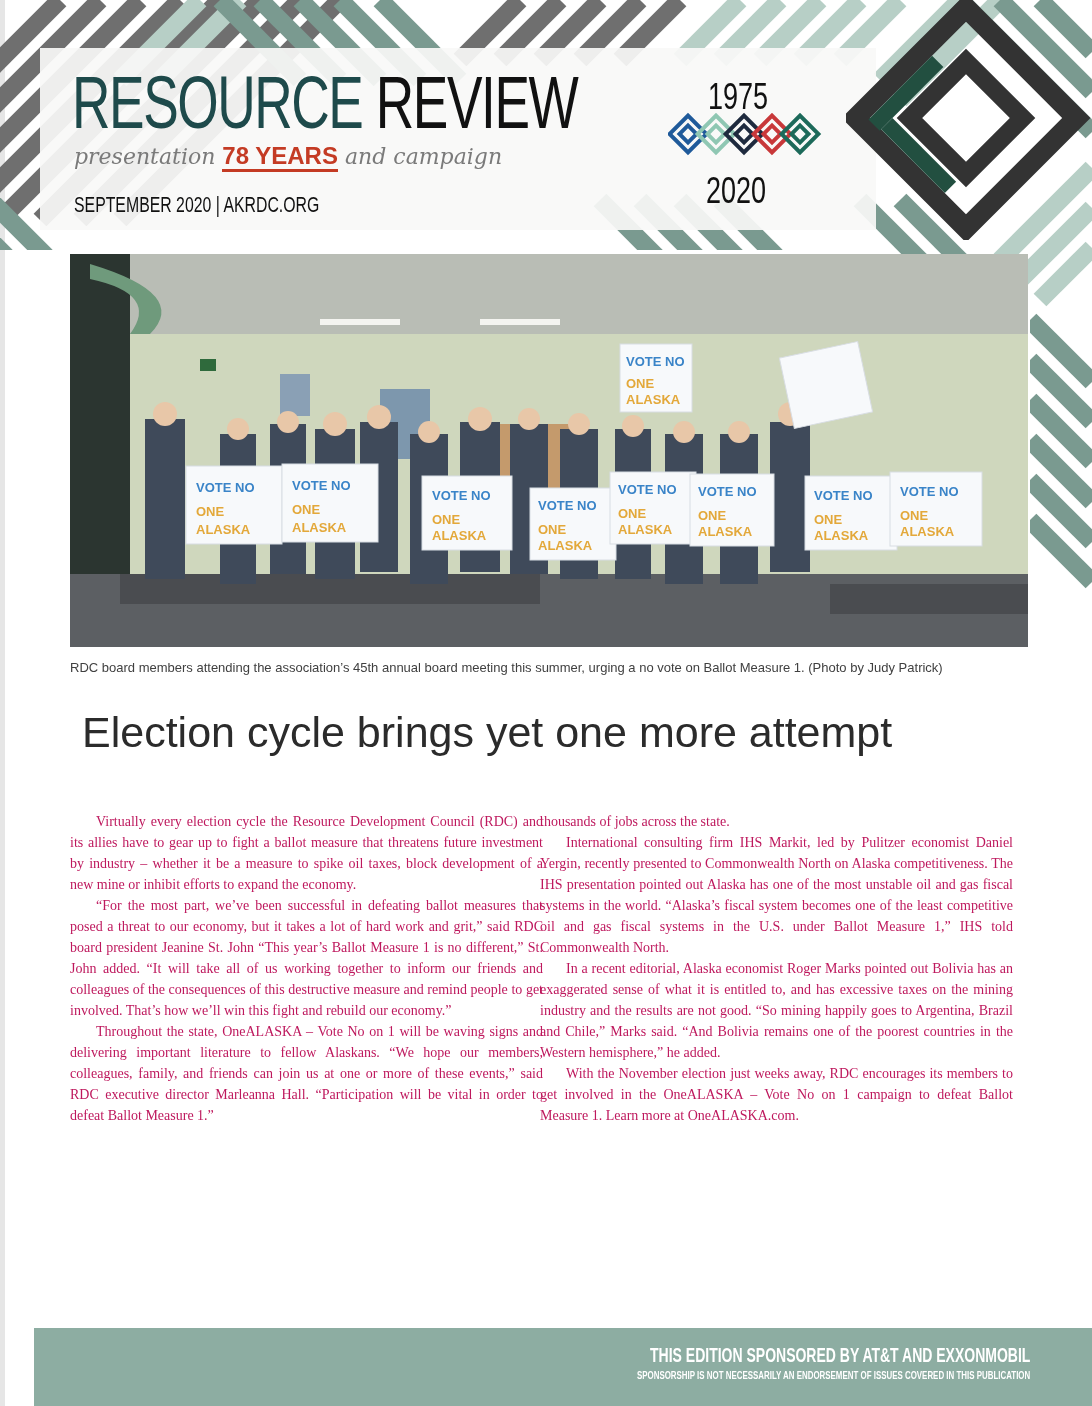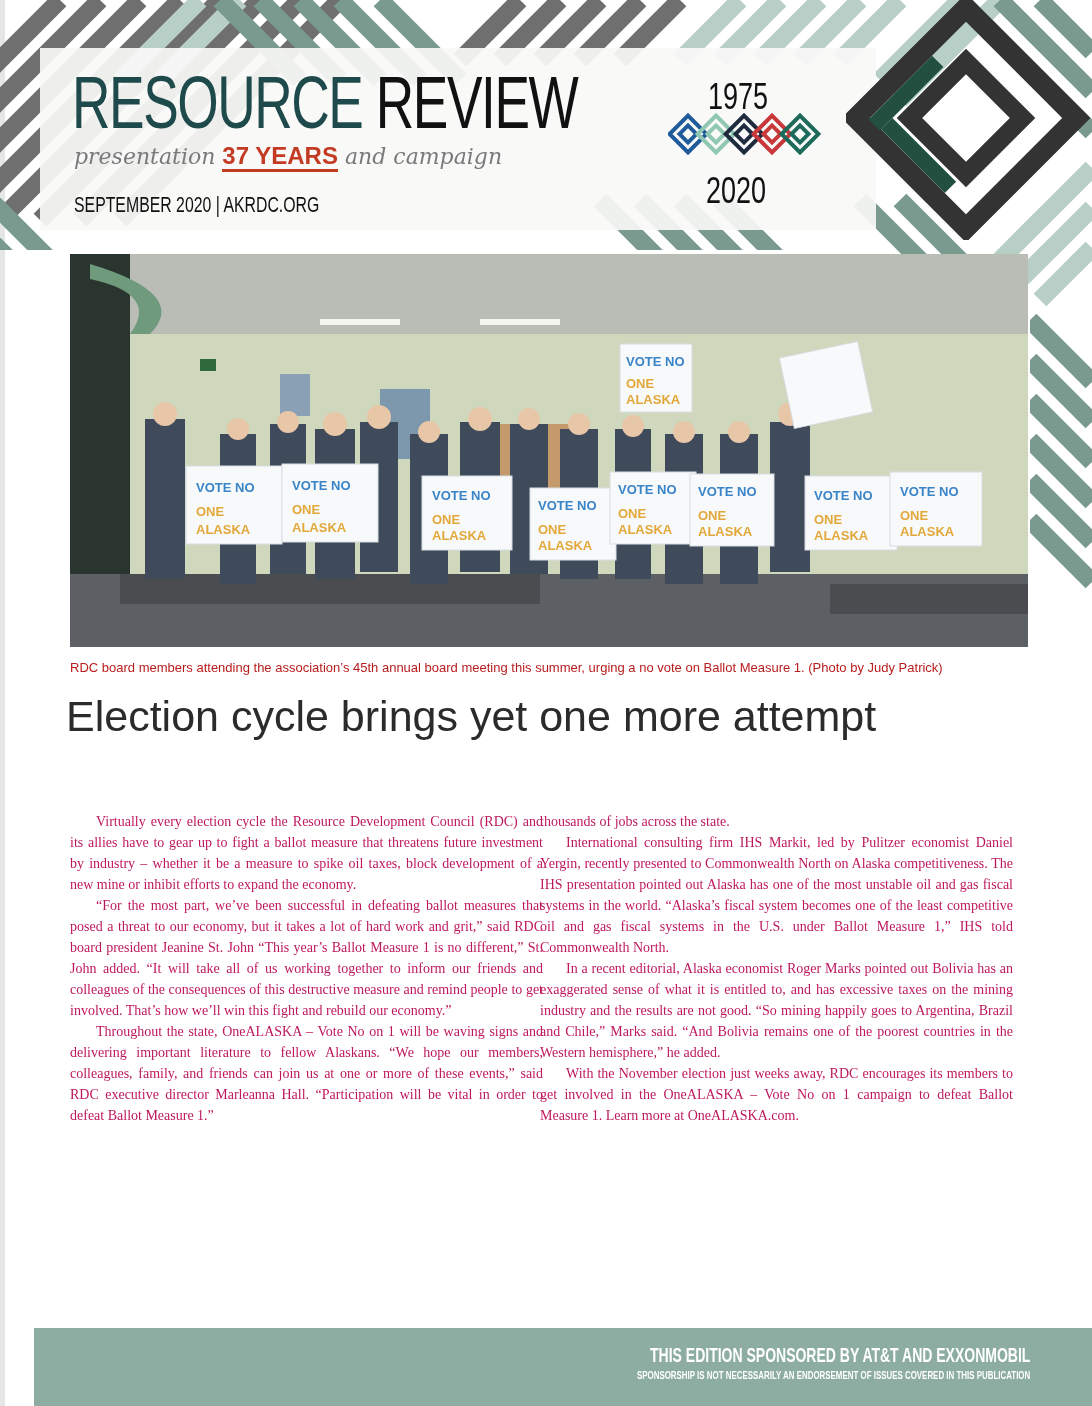--- a/index.html
+++ b/index.html
@@ -9,22 +9,22 @@
   .masthead-box { position: absolute; left: 40px; top: 48px; width: 836px; height: 182px; background: rgba(248,248,247,0.92); }
   .mast-title { position: absolute; left: 72px; top: 66px; font-family: "Liberation Sans Narrow", "Liberation Sans", sans-serif; font-size: 74px; letter-spacing: -2px; line-height: 1; transform: scaleX(0.72); transform-origin: left top; white-space: nowrap; }
   .mast-title .t1 { color: #1e4a4b; }
   .mast-title .t2 { color: #111111; }
   .tagline { position: absolute; left: 74px; top: 142px; font-family: "DejaVu Serif", serif; font-style: italic; font-size: 22px; color: #7a7a7a; white-space: nowrap; }
   .tagline .yrs { font-family: "Liberation Sans", sans-serif; font-style: normal; font-weight: bold; color: #c43b24; font-size: 24px; border-bottom: 3px solid #c43b24; }
   .dateline { position: absolute; left: 74px; top: 192px; font-family: "Liberation Sans", sans-serif; font-size: 22px; color: #111; transform: scaleX(0.72); transform-origin: left top; white-space: nowrap; }
   .year { position: absolute; font-family: "Liberation Sans", sans-serif; font-size: 36px; color: #111; transform: scaleX(0.75); transform-origin: left top; }
   .mini-logos { position: absolute; left: 668px; top: 110px; width: 160px; height: 48px; }
   .photo { position: absolute; left: 70px; top: 254px; width: 958px; height: 393px; overflow: hidden; background: #c7d1b7; }
-  .caption { position: absolute; left: 70px; top: 660px; width: 960px; font-family: "Liberation Sans", sans-serif; font-size: 13px; color: #b91c1c; white-space: nowrap; }
-  .headline { position: absolute; left: 66px; top: 690px; width: 1000px; font-family: "Liberation Sans", sans-serif; font-size: 43px; line-height: 52px; color: #2b2b2b; margin: 0; font-weight: normal; }
+  .caption { position: absolute; left: 70px; top: 660px; width: 960px; font-family: "Liberation Sans", sans-serif; font-size: 13px; color: #404040; white-space: nowrap; }
+  .headline { position: absolute; left: 66px; top: 690px; width: 1000px; font-family: "Liberation Sans", sans-serif; font-size: 43px; line-height: 52px; color: #2b2b2b; margin: 16px; font-weight: normal; }
   .col { position: absolute; top: 811px; width: 473px; font-size: 14px; line-height: 21px; color: #be185d; text-align: justify; }
   .col p { margin: 0; text-indent: 26px; }
   .col p.cont { text-indent: 0; }
   .col1 { left: 70px; }
   .col2 { left: 540px; }
   .footer { position: absolute; left: 34px; top: 1328px; width: 1058px; height: 78px; background: #8dada2; }
   .foot1 { position: absolute; right: 62px; top: 1344px; font-family: "Liberation Sans", sans-serif; font-weight: bold; font-size: 20px; color: #ffffff; transform: scaleX(0.7); transform-origin: right top; white-space: nowrap; }
   .foot2 { position: absolute; right: 62px; top: 1369px; font-family: "Liberation Sans", sans-serif; font-weight: bold; font-size: 11px; color: #ffffff; transform: scaleX(0.72); transform-origin: right top; white-space: nowrap; }
 </style>
 </head>
@@ -122,21 +122,21 @@
     <rect x="-14" y="-14" width="28" height="28" fill="#ffffff"></rect>
   </g>
 </svg>
 
 <div class="mast-title">
   <span class="t1">RESOURCE</span>
   <span class="t2">REVIEW</span>
 </div>
 
 <div class="tagline">
-  <span>presentation </span><span class="yrs">37 YEARS</span><span> and campaign</span>
+  <span>presentation </span><span class="yrs">78 YEARS</span><span> and campaign</span>
 </div>
 
 <div class="dateline">SEPTEMBER 2020 | AKRDC.ORG</div>
 
 <div class="year" style="left:708px;top:76px;">1975</div>
 <div class="year" style="left:706px;top:170px;">2020</div>
 
 <svg class="mini-logos" viewBox="0 0 160 48">
   <g fill="none" stroke-width="4">
     <g transform="translate(20,24) rotate(45)" stroke="#1f5a9a">

